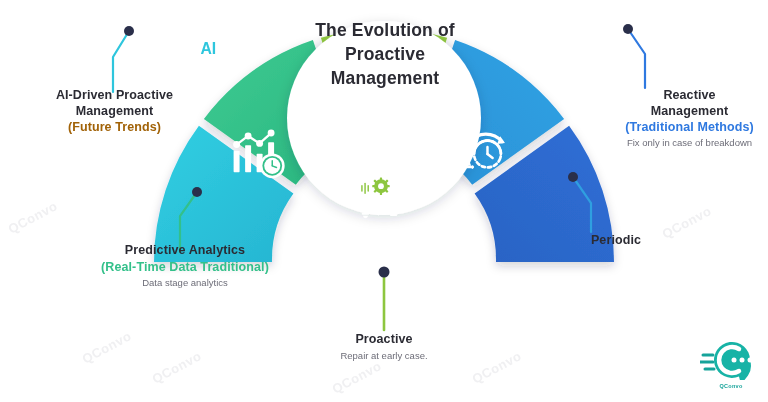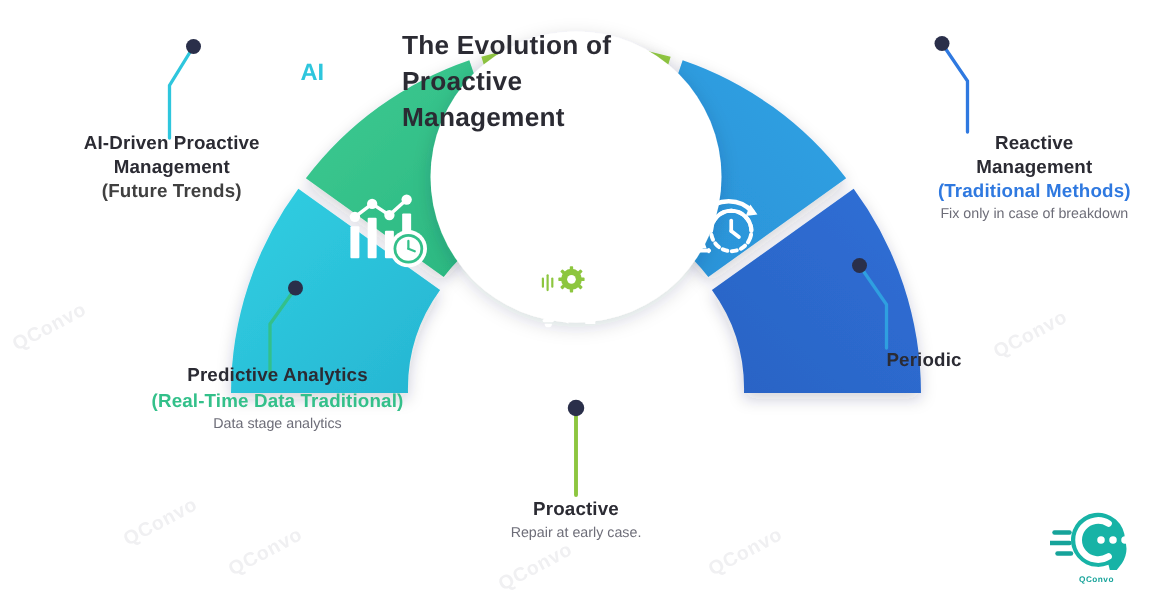--- a/index.html
+++ b/index.html
@@ -70,21 +70,21 @@
   }
   .c-left  { text-align: center; }
   .c-center{ text-align: center; }
 
   
   #center-title {
     position: absolute;
     left: 268px;
     top: 18px;
     width: 234px;
-    text-align: left;
+    text-align: center;
     font-size: 17.5px;
     font-weight: 700;
     color: #2b2b33;
     line-height: 24px;
     letter-spacing: .15px;
   }
   #center-title .tl { display: block; }
 
   
   #logo {
@@ -334,21 +334,21 @@
 
   <div id="center-title">
     <span class="tl">The Evolution of</span>
     <span class="tl">Proactive</span>
     <span class="tl">Management</span>
   </div>
 
   <div class="callout c-left" style="left:22px; top:88px; width:185px;">
     <div class="line1">AI-Driven Proactive</div>
     <div class="line1">Management</div>
-    <div class="line2" style="color:#404040;">(Future Trends)</div>
+    <div class="line2" style="color:#a16207;">(Future Trends)</div>
   </div>
 
   <div class="callout c-center" style="left:60px; top:243px; width:250px;">
     <div class="line1">Predictive Analytics</div>
     <div class="line2" style="color:#33c08a;">(Real-Time Data Traditional)</div>
     <div class="sub">Data stage analytics</div>
   </div>
 
   <div class="callout c-center" style="left:289px; top:332px; width:190px;">
     <div class="line1">Proactive</div>

